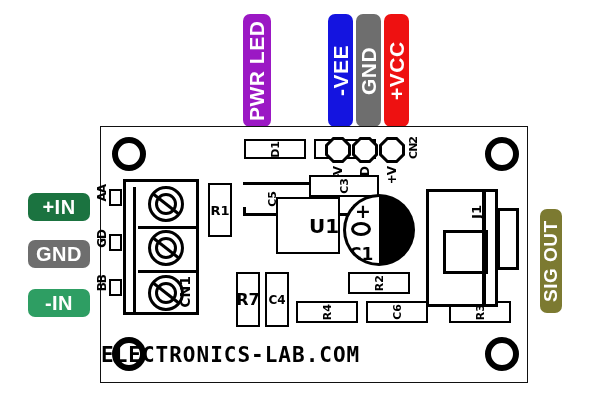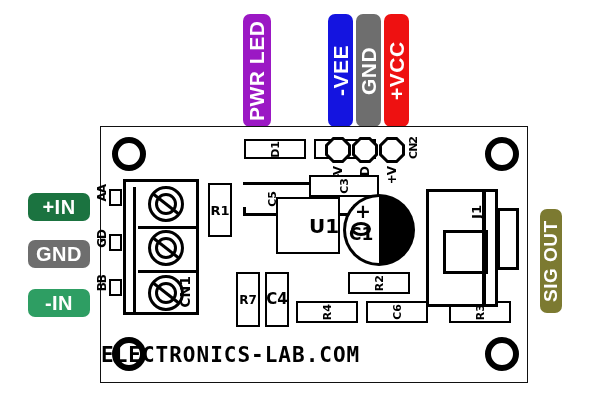--- a/index.html
+++ b/index.html
@@ -247,21 +247,21 @@
     width: 20px;
     height: 14px;
     border: 3px solid #000;
     border-radius: 50%;
     box-sizing: border-box;
     background: #fff;
   }
   #c1 .c1lbl {
     position: absolute;
     left: 6px;
-    top: 32px;
+    top: 52px;
     font-family: "DejaVu Sans", sans-serif;
     font-weight: bold;
     font-size: 17px;
     color: #000;
     line-height: 1;
   }
 
   
   #j1 {
     position: absolute;
@@ -420,24 +420,24 @@
       <div class="plus">+</div>
       <div class="pin"></div>
       <div class="c1lbl">C1</div>
     </div>
 
     <div class="part" style="left:247px; top:145px; width:62px; height:22px;">
       <span class="rot" style="font-size:11px;">R2</span>
     </div>
 
     <div class="part" style="left:135px; top:145px; width:24px; height:55px;">
-      <span style="font-size:12px;">R7</span>
+      <span style="font-size:16px;">R7</span>
     </div>
     <div class="part" style="left:164px; top:145px; width:24px; height:55px;">
-      <span style="font-size:15px;">C4</span>
+      <span style="font-size:12px;">C4</span>
     </div>
 
     <div class="part" style="left:195px; top:174px; width:62px; height:22px;">
       <span class="rot" style="font-size:11px;">R4</span>
     </div>
     <div class="part" style="left:265px; top:174px; width:62px; height:22px;">
       <span class="rot" style="font-size:11px;">C6</span>
     </div>
     <div class="part" style="left:348px; top:174px; width:62px; height:22px;">
       <span class="rot" style="font-size:11px;">R3</span>

